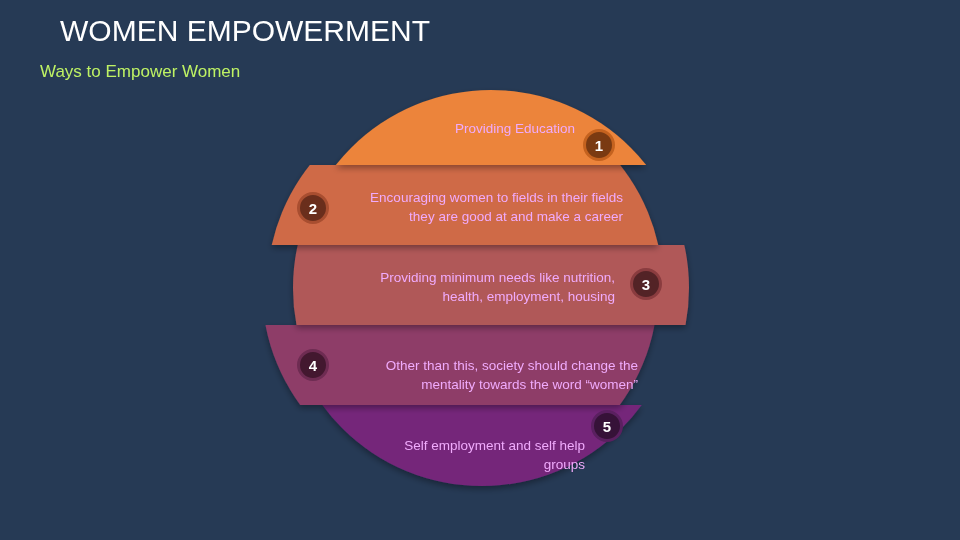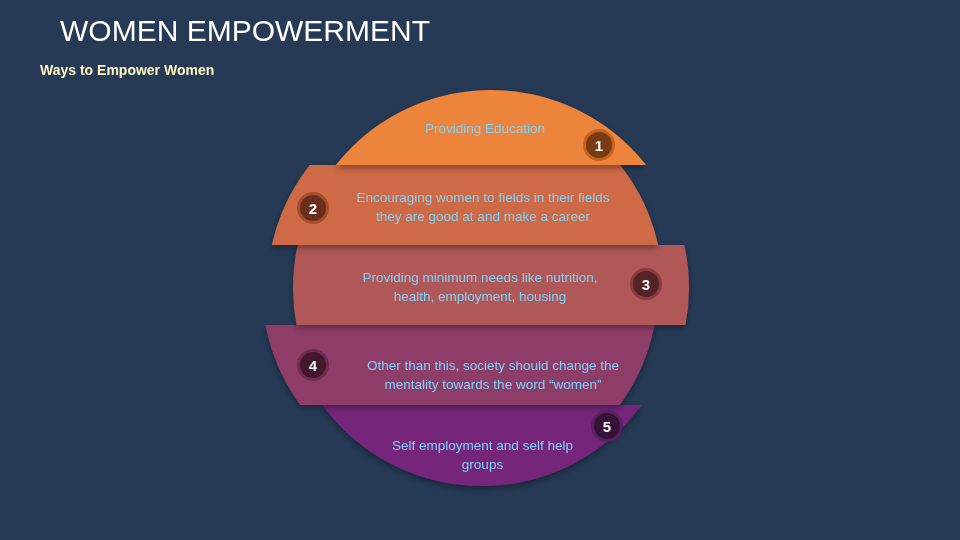--- a/index.html
+++ b/index.html
@@ -1,20 +1,20 @@
 <!DOCTYPE html>
 <html><head>
 <meta charset="utf-8">
 <style>
   html,body{margin:0;padding:0;}
   body{width:960px;height:540px;background:#263a55;position:relative;overflow:hidden;font-family:"DejaVu Sans","Liberation Sans",sans-serif;}
   .title{position:absolute;left:40px;top:14px;color:#fff;font-weight:normal;font-size:30px;letter-spacing:0px;font-family:"Liberation Sans",sans-serif;margin-left:20px;}
-  .subtitle{position:absolute;left:40px;top:62px;color:#fef9c3;font-size:14px;font-family:"Liberation Sans",sans-serif;font-weight:bold;}
+  .subtitle{position:absolute;left:40px;top:62px;color:#bef264;font-size:17px;font-family:"Liberation Sans",sans-serif;}
   svg{position:absolute;left:0;top:0;}
-  .lbl{position:absolute;color:#7dd3fc;font-size:13.5px;line-height:19px;text-align:center;font-family:"Liberation Sans",sans-serif;}
+  .lbl{position:absolute;color:#f0abfc;font-size:13.5px;line-height:19px;text-align:right;font-family:"Liberation Sans",sans-serif;}
   .badge{position:absolute;width:32px;height:32px;border-radius:50%;color:#fff;font-weight:bold;font-size:15px;display:flex;align-items:center;justify-content:center;font-family:"Liberation Sans",sans-serif;box-sizing:border-box;}
 </style>
 </head>
 <body>
 
 <div class="title">WOMEN EMPOWERMENT</div>
 <div class="subtitle">Ways to Empower Women</div>
 
 <svg width="960" height="540">
   <defs>

